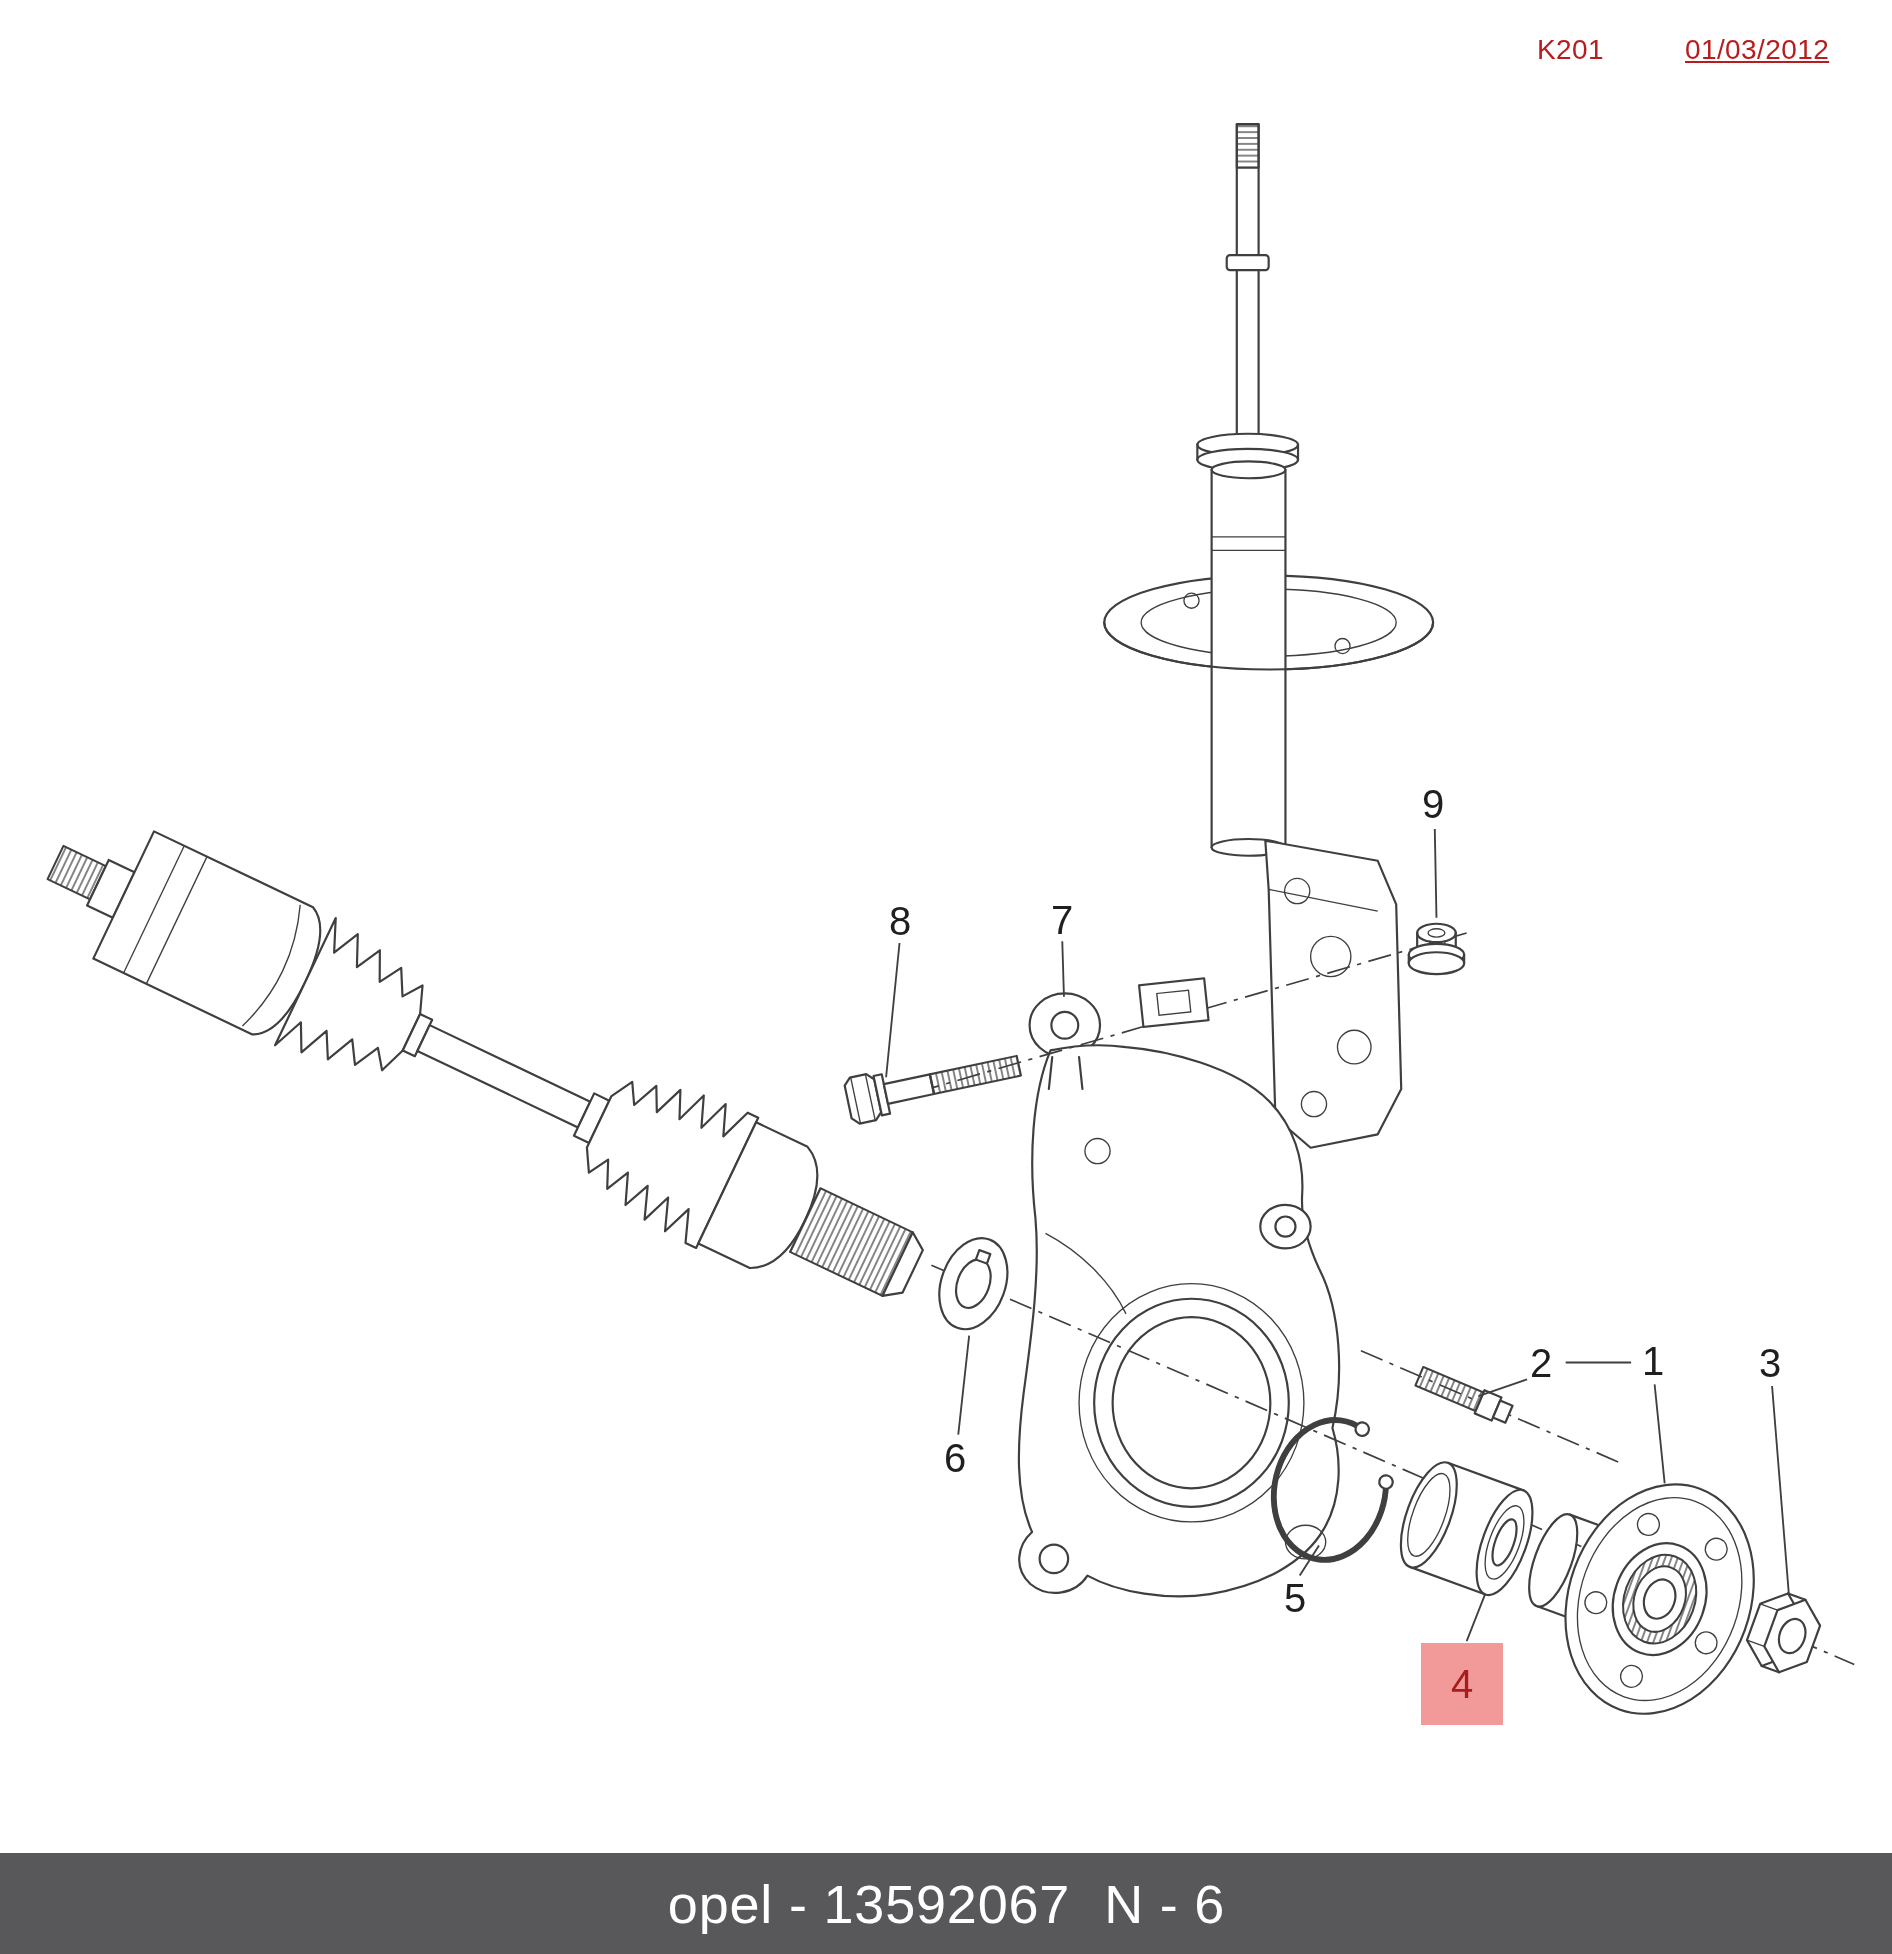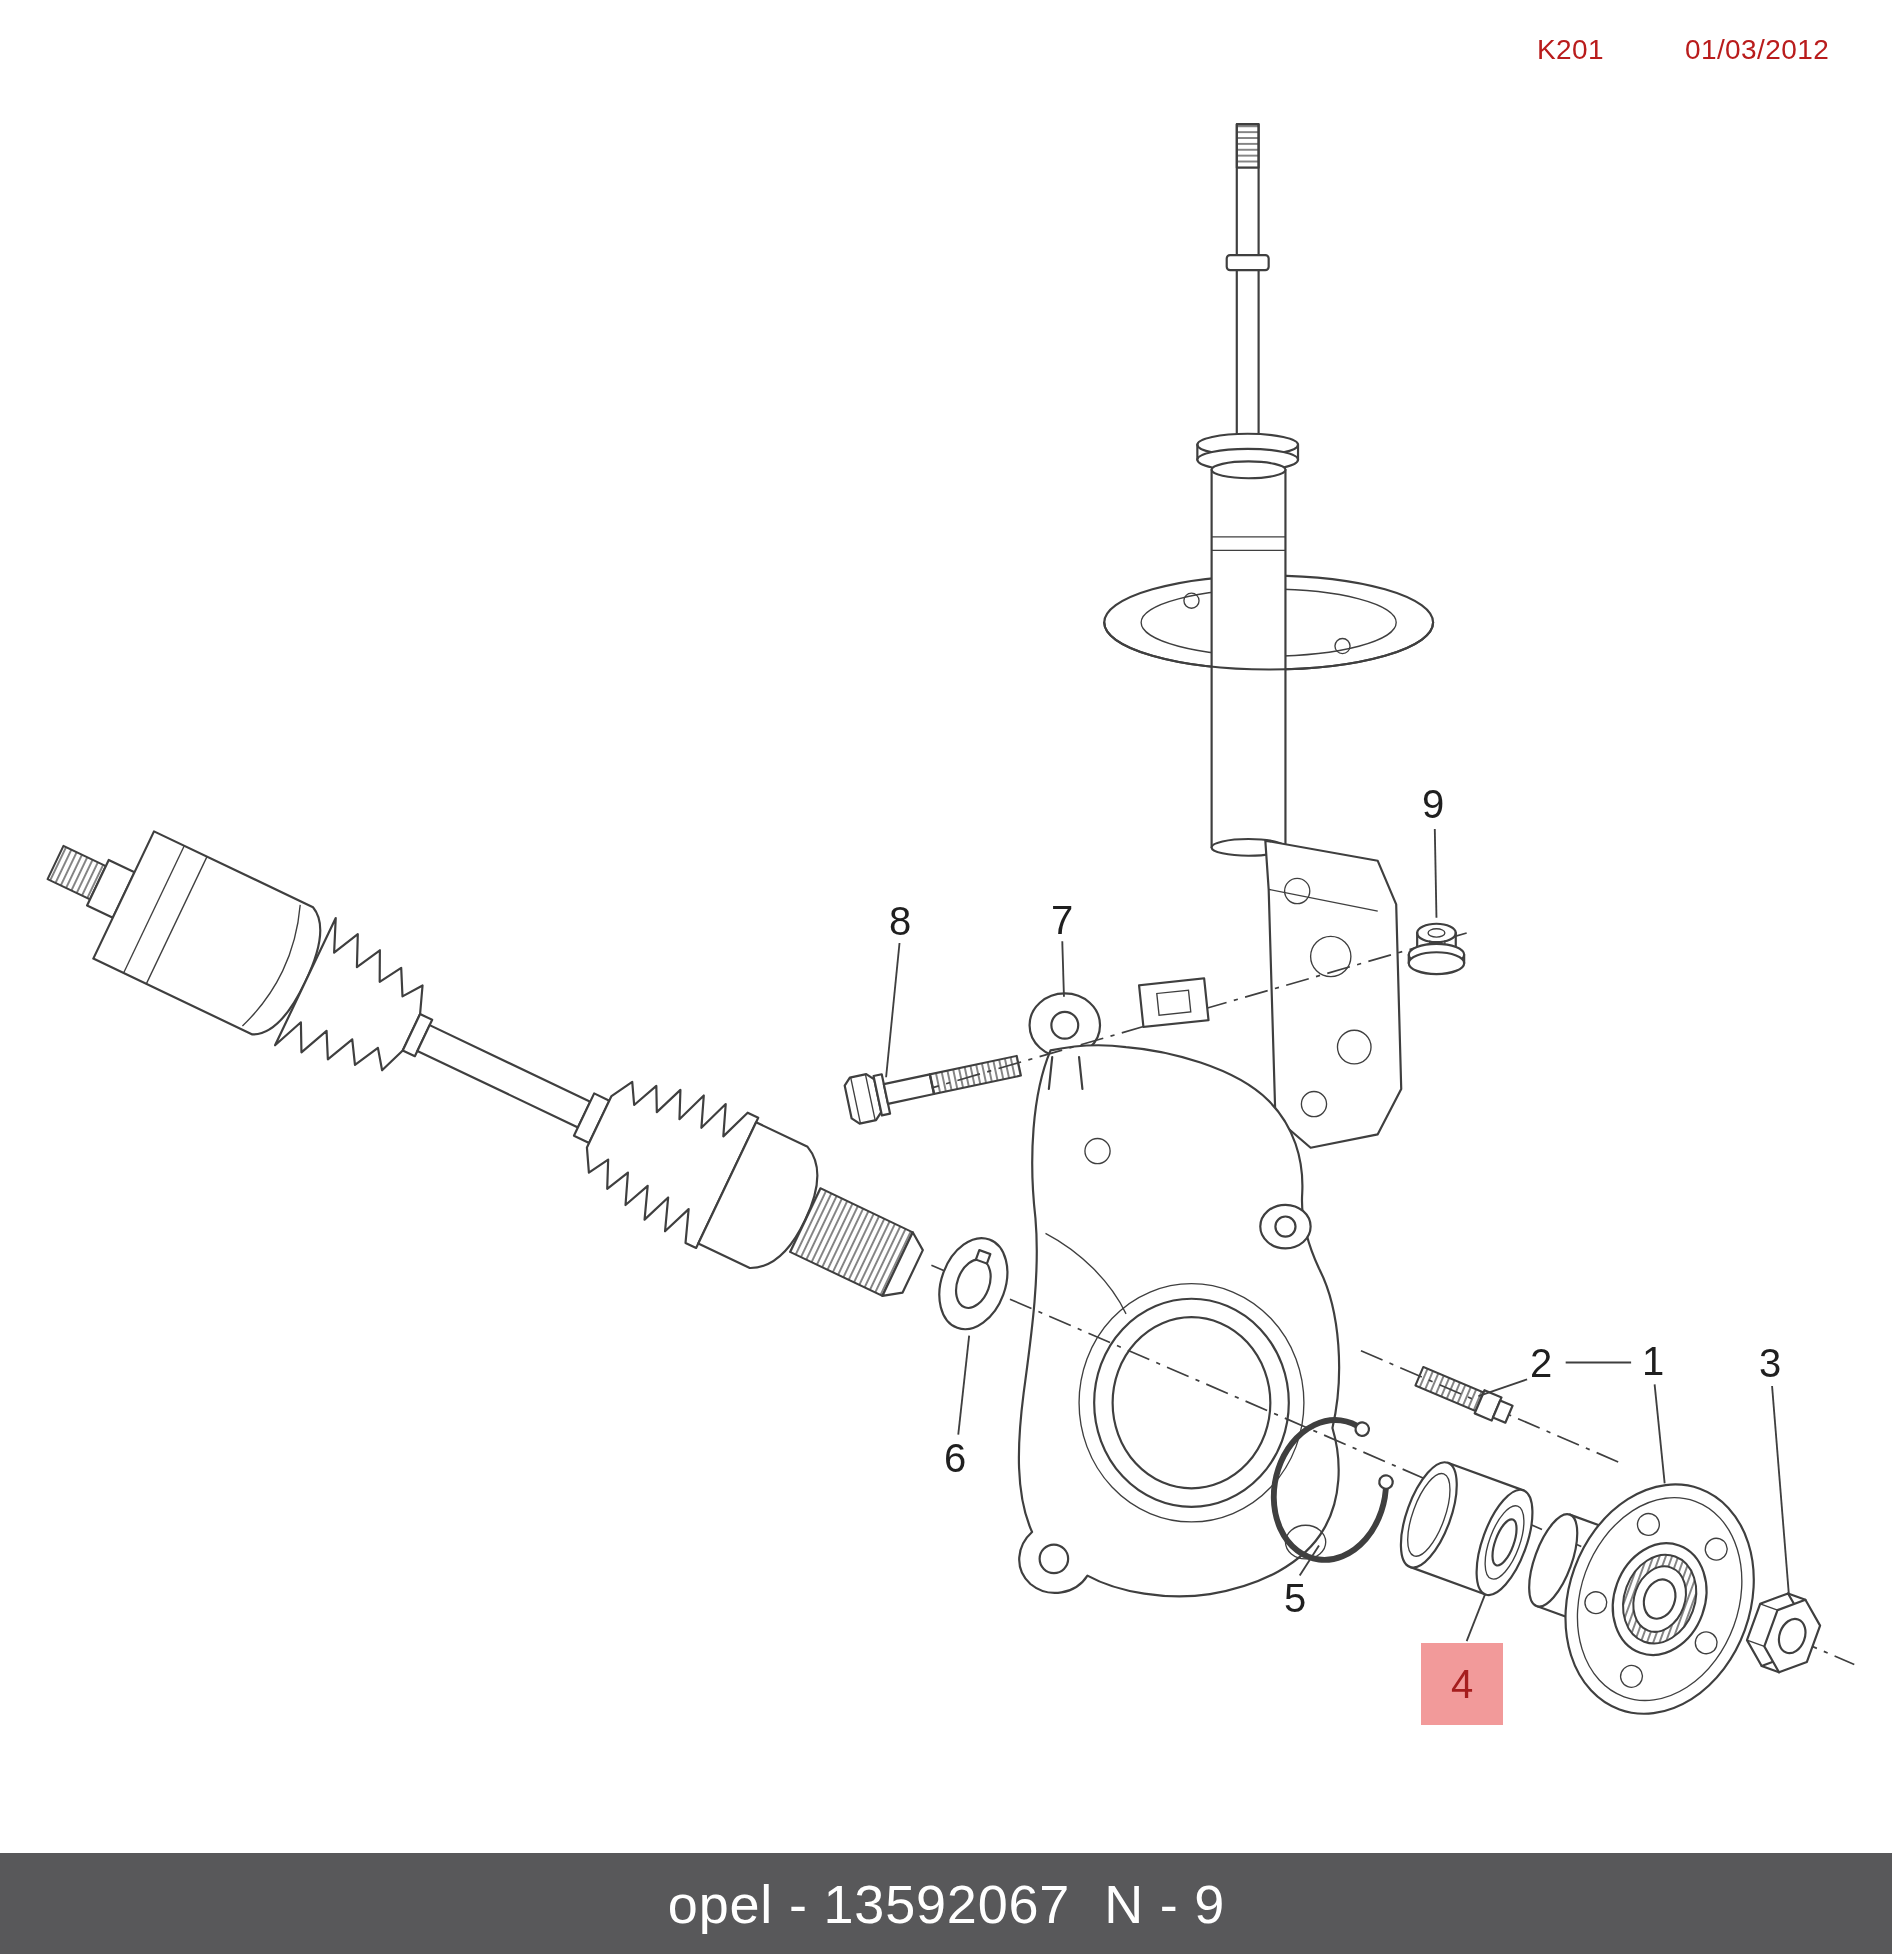--- a/index.html
+++ b/index.html
@@ -1,20 +1,20 @@
 <!DOCTYPE html>
 <html style="font-size:13.4px"><head>
 <meta charset="utf-8">
 <style>
   html,body{margin:0;padding:0;background:#fff;font-family:"Liberation Sans",sans-serif;}
   .page{position:relative;width:1893px;height:1954px;background:#ffffff;overflow:hidden;}
 
   .hdr{position:absolute;top:34px;font-size:28px;color:#b91c1c;letter-spacing:0.4px;}
   .hdr-code{left:1537px;}
-  .hdr-date{left:1685px;}
+  .hdr-date{left:1685px;text-decoration:underline;}
 
   svg.diagram{position:absolute;left:0;top:0;}
 
   
   .fw{fill:#ffffff;stroke:#3f3f3f;stroke-width:2.6;stroke-linejoin:round;}
   .ln{fill:none;stroke:#3f3f3f;stroke-width:2.6;stroke-linecap:round;stroke-linejoin:round;}
   .tn{fill:none;stroke:#3f3f3f;stroke-width:1.6;}
   .pf{stroke:#3f3f3f;stroke-width:2.4;stroke-linejoin:round;}
   .dashg line{stroke:#3f3f3f;stroke-width:2;stroke-dasharray:28 9 5 9;}
   .leaders line{stroke:#3f3f3f;stroke-width:2.2;}
@@ -219,17 +219,17 @@
   <div class="callout" id="co3">3</div>
   <div class="callout" id="co4" style="background: rgb(242, 154, 154); color: rgb(165, 29, 29);">4</div>
   <div class="callout" id="co5">5</div>
   <div class="callout" id="co6">6</div>
   <div class="callout" id="co7">7</div>
   <div class="callout" id="co8">8</div>
   <div class="callout" id="co9">9</div>
 
   <div class="footer" style="background: rgb(88, 88, 90); color: rgb(255, 255, 255);">
     <span>opel - 13592067</span>
-    <span>N - 9</span>
+    <span>N - 6</span>
   </div>
 
 </div>
 
 
 </body></html>

